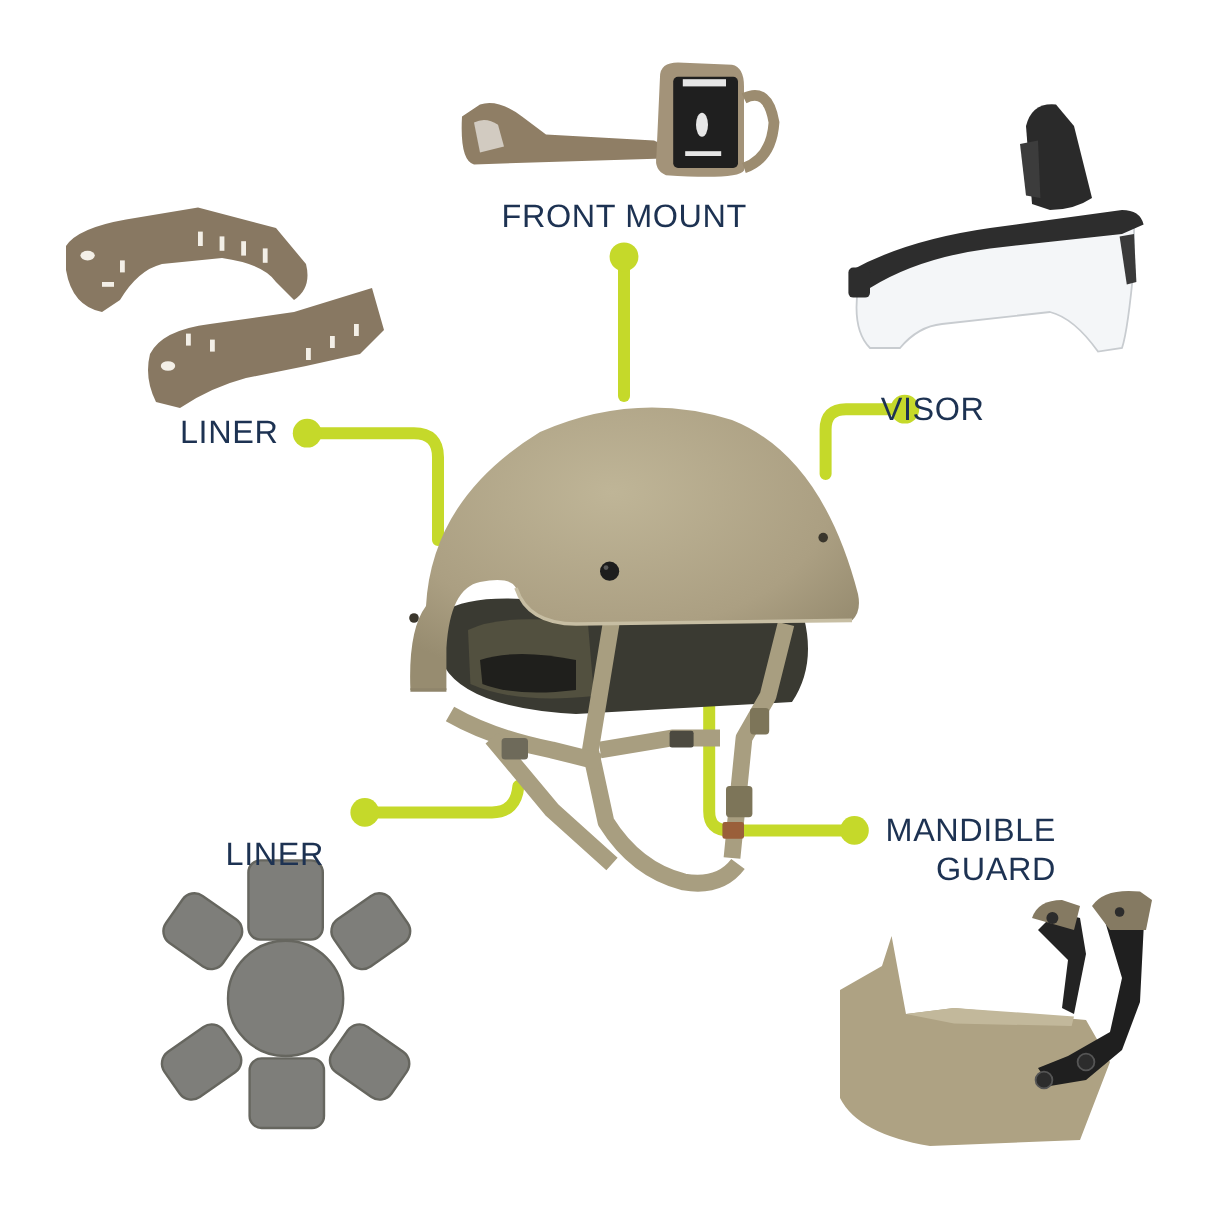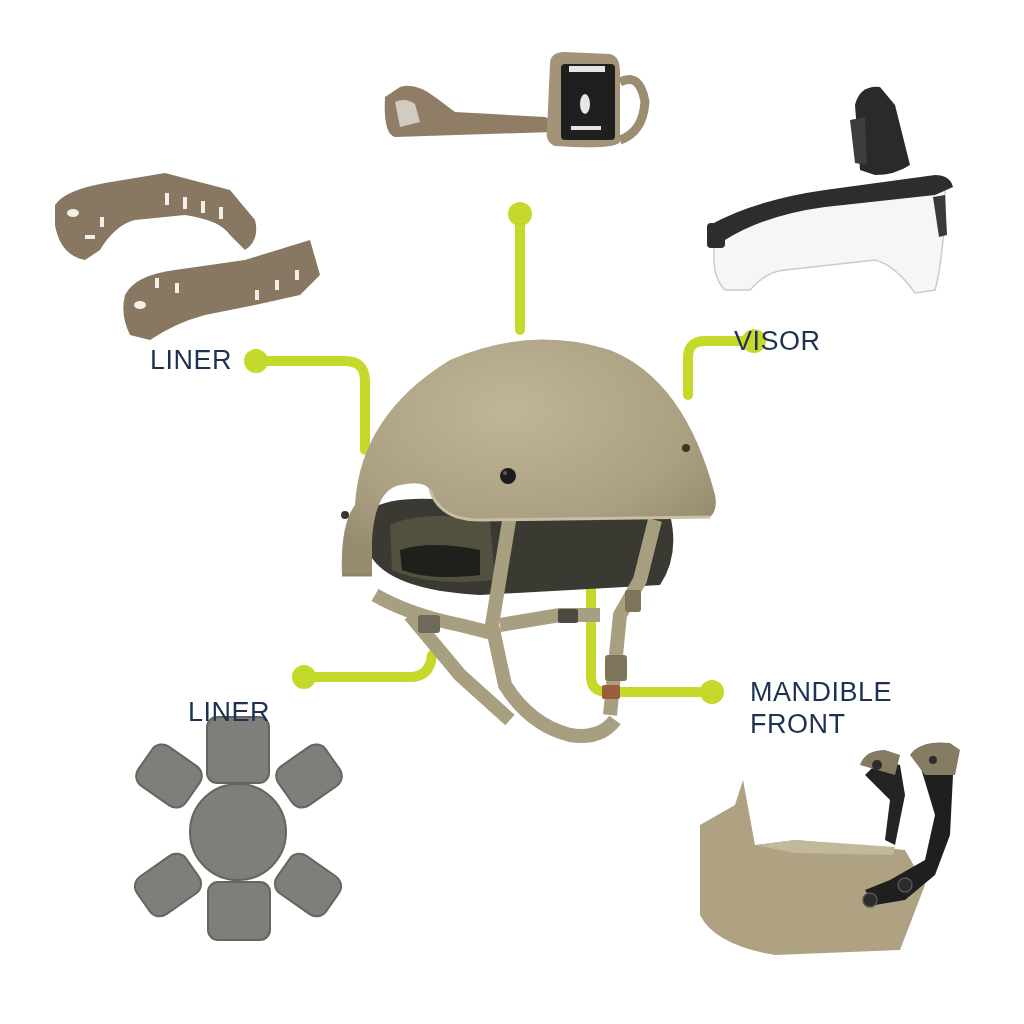--- a/index.html
+++ b/index.html
@@ -1,19 +1,19 @@
 <!DOCTYPE html>
 <html><head>
 <meta charset="utf-8">
 <style>
   html, body { margin: 0; padding: 0; background: #ffffff; }
   body { width: 1024px; height: 1024px; position: relative; overflow: hidden; font-family: "Liberation Sans", sans-serif; }
   .canvas { position: absolute; left: 0; top: 0; width: 1024px; height: 1024px; }
   .label { position: absolute; color: #1d3252; font-size: 27px; letter-spacing: 0.5px; line-height: 32px; font-weight: 400; white-space: nowrap; }
-  .label.center { text-align: left; margin-left: 20px; }
+  .label.center { text-align: right; }
   .part { position: absolute; }
   svg { display: block; }
 </style>
 </head>
 <body>
 
 <div class="canvas">
 
   <svg class="part" style="left:0;top:0" width="1024" height="1024">
     <g fill="none" stroke="#c5d92a" stroke-width="10" stroke-linecap="round" stroke-linejoin="round">
@@ -136,21 +136,22 @@
     <path d="M170 40 L185 25 L205 30 L210 60 L200 110 L190 105 L195 65 Z" fill="#232323"></path>
     <path d="M225 30 L245 20 L258 40 L255 100 L240 140 L210 165 L180 170 L170 155 L195 145 L230 125 L240 80 Z" fill="#1f1f1f"></path>
     <path d="M165 30 Q170 15 190 15 L205 20 L200 40 Z" fill="#857a62"></path>
     <path d="M215 20 Q225 5 255 8 L265 15 L260 40 L230 40 Z" fill="#857a62"></path>
     <circle cx="175" cy="165" r="7" fill="#2c2c2c" stroke="#555" stroke-width="1.5"></circle>
     <circle cx="210" cy="150" r="7" fill="#2c2c2c" stroke="#555" stroke-width="1.5"></circle>
     <circle cx="182" cy="30" r="5" fill="#2c2c2c"></circle>
     <circle cx="238" cy="25" r="4" fill="#2c2c2c"></circle>
   </svg>
 
+  <div class="label" style="left:418px;top:164px">FRONT MOUNT</div>
   <div class="label" style="left:150px;top:344px">LINER</div>
   <div class="label" style="left:734px;top:325px">VISOR</div>
   <div class="label" style="left:188px;top:696px">LINER</div>
   <div class="label center" style="left:730px;top:676px;width:150px">
     <div>MANDIBLE</div>
-    <div>FRONT</div>
+    <div>GUARD</div>
   </div>
 
 </div>
 
 </body></html>

